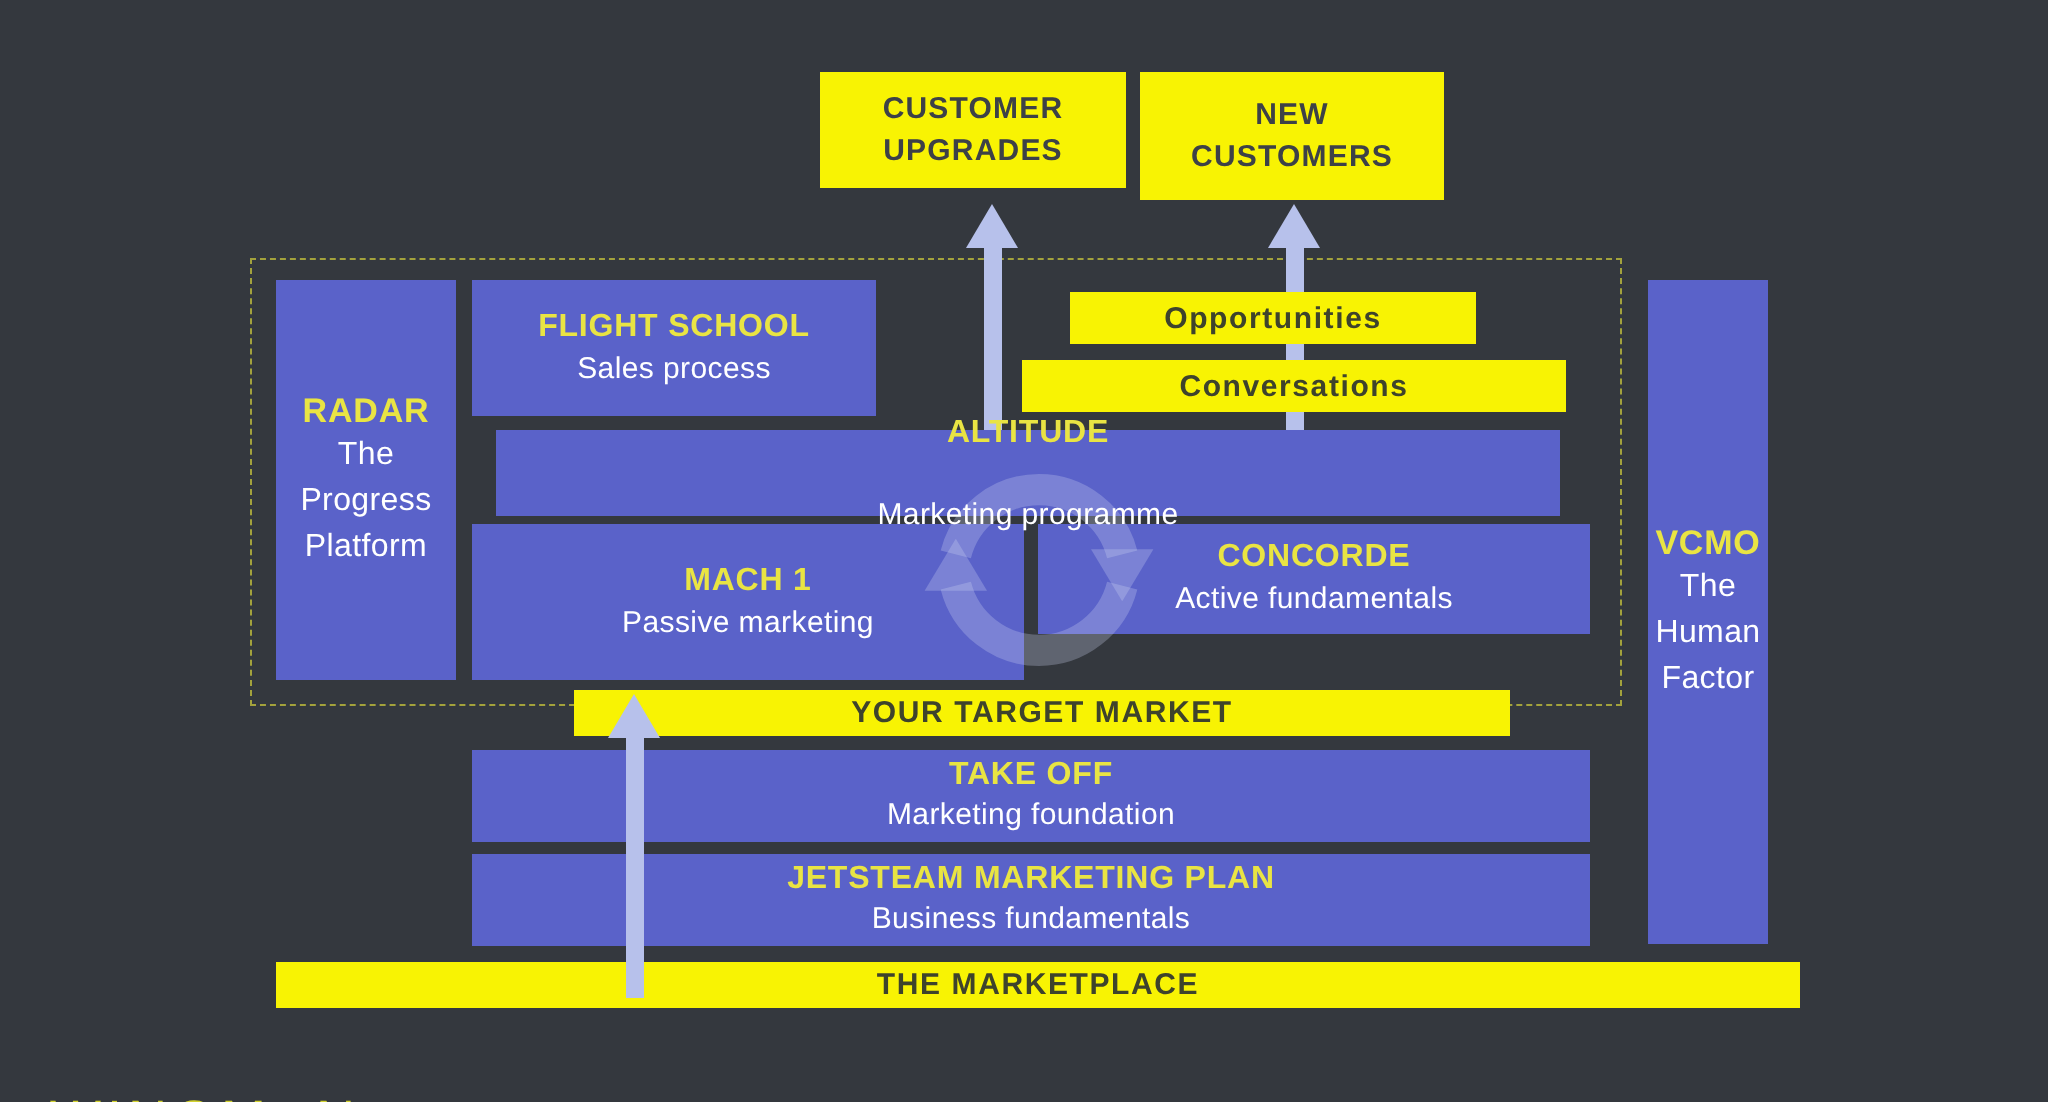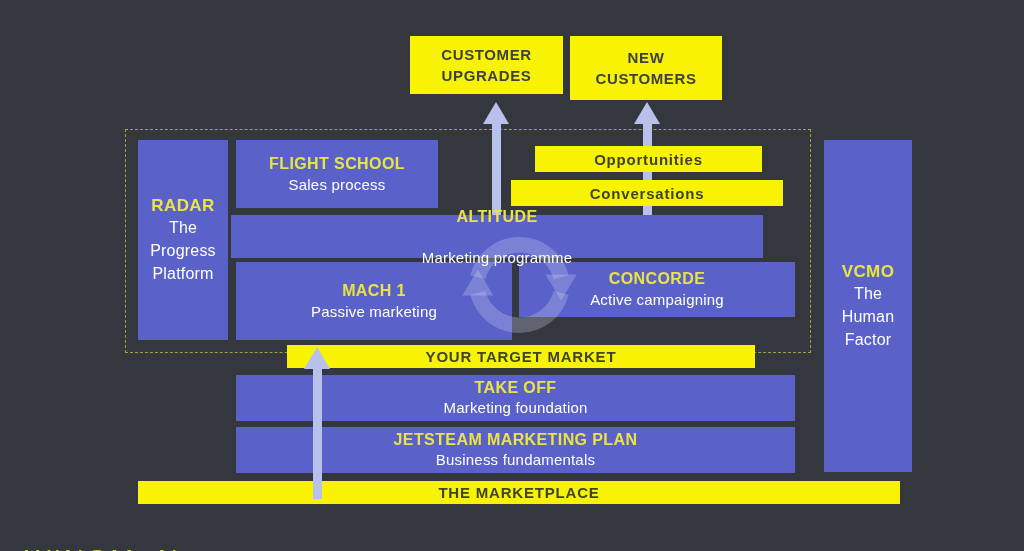--- a/index.html
+++ b/index.html
@@ -73,64 +73,64 @@
     <div class="subtitle pre" style="font-size:16px;line-height:23px;">The
 Progress
 Platform</div>
   </div>
 
   <div class="pbox" style="left:236px;top:140px;width:202px;height:68px;">
     <div class="title">FLIGHT SCHOOL</div>
     <div class="subtitle">Sales process</div>
   </div>
 
-  <div class="pbox" style="left:231px;top:215px;width:532px;height:43px;gap:22px;">
+  <div class="pbox" style="left:248px;top:215px;width:532px;height:43px;gap:22px;">
     <div class="title" style="line-height:19px;">ALTITUDE</div>
     <div class="subtitle" style="line-height:19px;">Marketing programme</div>
   </div>
 
   <div class="pbox" style="left:236px;top:262px;width:276px;height:78px;">
     <div class="title">MACH 1</div>
     <div class="subtitle">Passive marketing</div>
   </div>
 
   <div class="pbox" style="left:519px;top:262px;width:276px;height:55px;">
     <div class="title">CONCORDE</div>
-    <div class="subtitle">Active campaigning</div>
+    <div class="subtitle">Active fundamentals</div>
   </div>
 
   <div class="pbox" style="left:236px;top:375px;width:559px;height:46px;">
     <div class="title" style="line-height:20px;">TAKE OFF</div>
     <div class="subtitle" style="line-height:20px;">Marketing foundation</div>
   </div>
 
   <div class="pbox" style="left:236px;top:427px;width:559px;height:46px;">
     <div class="title" style="line-height:20px;">JETSTEAM MARKETING PLAN</div>
     <div class="subtitle" style="line-height:20px;">Business fundamentals</div>
   </div>
 
-  <div class="pbox" style="left:824px;top:140px;width:88px;height:332px;justify-content:center;">
+  <div class="pbox" style="left:824px;top:140px;width:60px;height:332px;justify-content:center;">
     <div class="title big-title">VCMO</div>
     <div class="subtitle pre" style="font-size:16px;line-height:23px;">The
 Human
 Factor</div>
   </div>
 
   <svg id="cycle-icon" width="145" height="130" viewBox="0 0 100 100">
     <g stroke="rgba(210,216,245,0.28)" stroke-width="12" fill="none">
       <path d="M 18 44 A 33 33 0 0 1 82 44"></path>
       <path d="M 82 56 A 33 33 0 0 1 18 56"></path>
     </g>
     <g fill="rgba(210,216,245,0.28)" stroke="none">
       <polygon points="70,42 94,42 82,62"></polygon>
       <polygon points="6,58 30,58 18,38"></polygon>
     </g>
   </svg>
 
-  <div class="ybar ybar-thin" style="left:535px;top:146px;width:227px;height:26px;">Opportunities</div>
+  <div class="ybar ybar-thin" style="left:535px;top:146px;width:203px;height:26px;">Opportunities</div>
   <div class="ybar ybar-thin" style="left:511px;top:180px;width:272px;height:26px;">Conversations</div>
 
   <div class="ybar ybar-thin" style="left:287px;top:345px;width:468px;height:23px;">YOUR TARGET MARKET</div>
   <div class="ybar ybar-thin" style="left:138px;top:481px;width:762px;height:23px;">THE MARKETPLACE</div>
 
   <div class="ahead z1" style="left:483px;top:102px;"></div>
   <div class="shaft z1" style="left:492px;top:122px;height:93px;"></div>
 
   <div class="ahead z1" style="left:634px;top:102px;"></div>
   <div class="shaft z1" style="left:643px;top:122px;height:93px;"></div>

